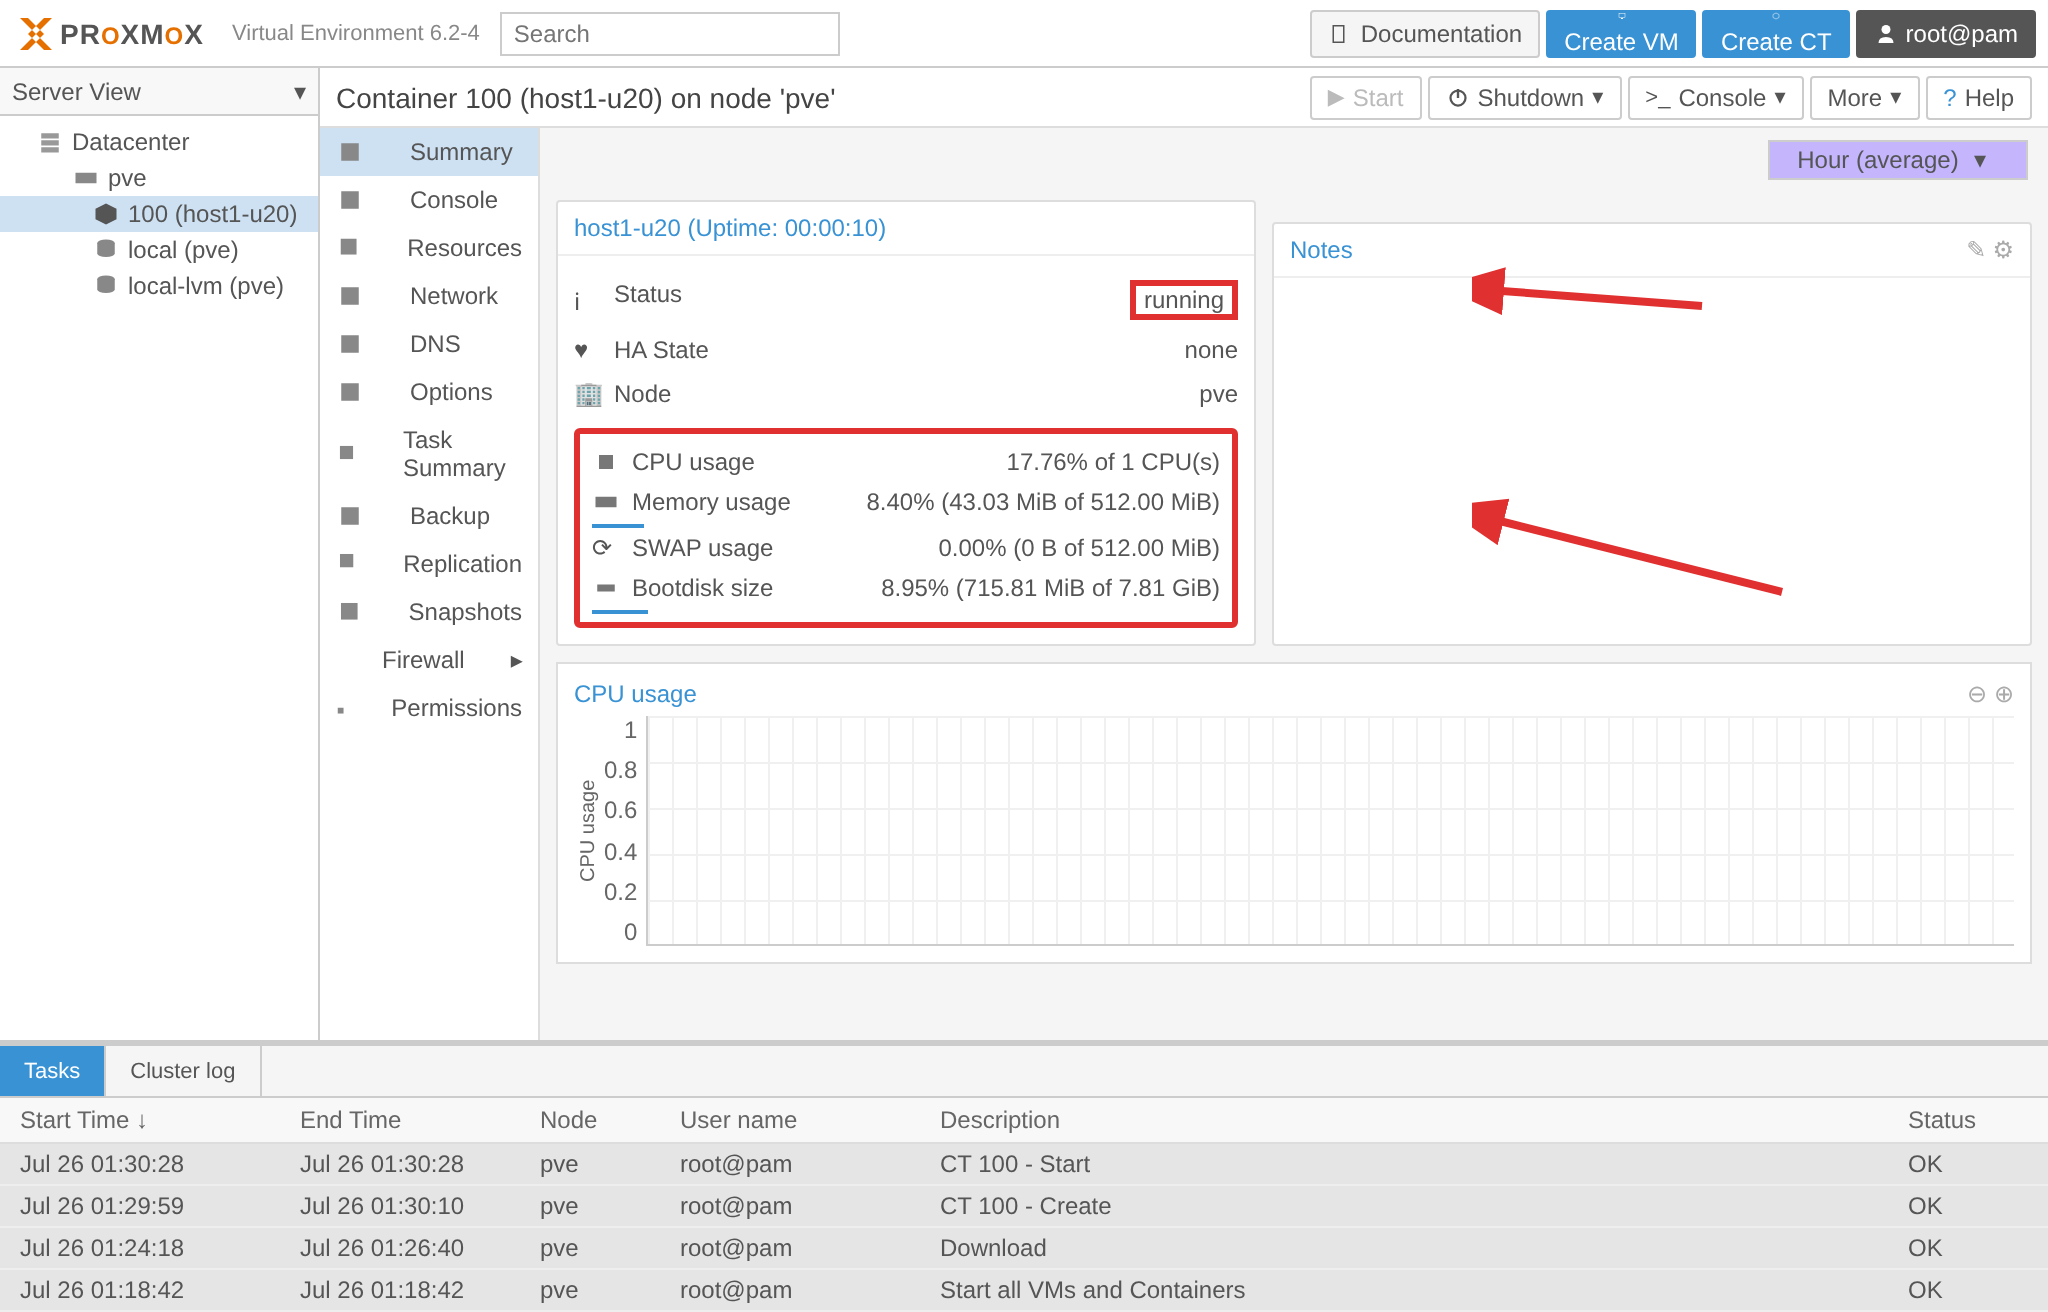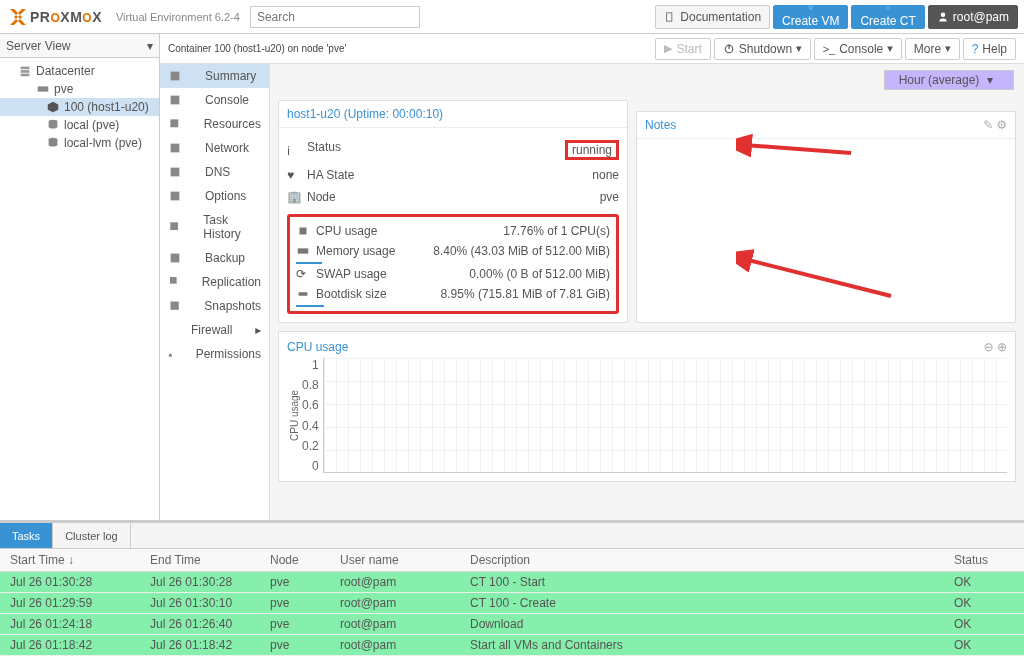--- a/index.html
+++ b/index.html
@@ -26,21 +26,21 @@
     .tree-body { padding: 4px 0; }
     .tree-item { display: flex; align-items: center; padding: 2px 2px 2px 18px; cursor:pointer; gap:4px; white-space:nowrap;}
     .tree-item.level1 { padding-left: 36px; }
     .tree-item.level2 { padding-left: 46px; }
     .tree-item.selected { background: #cde1f3; }
     .tree-icon { width:14px; height:14px; display:inline-flex; }
     
     
     .content { position: absolute; left: 160px; top: 34px; right: 0; bottom: 136px; background: #f5f5f5; display:flex; flex-direction:column;}
     .content-header { height: 30px; background: #fff; border-bottom: 1px solid #ddd; display:flex; align-items:center; padding:0 8px;}
-    .content-title { flex-grow:1; font-size:10px; color:#444;}
+    .content-title { flex-grow:1; font-size:14px; color:#444;}
     .toolbar-btns { display:flex; gap:3px;}
     .btn-tb { display: inline-flex; align-items: center; gap: 4px; height: 22px; padding: 0 8px; border: 1px solid #ccc; background: #fff; border-radius: 2px; font-size: 11px; cursor: pointer; color:#555;}
     .btn-tb.disabled { color: #bbb; }
     
     .content-body { flex-grow:1; display:flex; overflow:hidden;}
     .side-tabs { width: 110px; background: #fff; border-right:1px solid #ddd;}
     .side-tab { display:flex; align-items:center; gap:23px; padding:5px 8px; cursor:pointer; font-size:11px;}
     .side-tab.active { background: #cde1f3; }
     .side-tab-icon { width:14px; height:14px; }
     
@@ -75,21 +75,21 @@
     .chart-area { display:flex; height:115px;}
     .chart-ylabel { writing-mode:vertical-rl; transform:rotate(180deg); font-size:10px; color:#666; text-align:center; padding:0 2px;}
     .chart-yaxis { display:flex; flex-direction:column; justify-content:space-between; font-size:9px; color:#666; padding-right:4px; text-align:right;}
     .chart-plot { flex-grow:1; border-left:1px solid #ccc; border-bottom:1px solid #ccc; background:repeating-linear-gradient(to right, #f0f0f0 0, #f0f0f0 1px, transparent 1px, transparent 12px), repeating-linear-gradient(to bottom, #f0f0f0 0, #f0f0f0 1px, transparent 1px, transparent 23px);}
     
     
     .arrow { position:absolute; pointer-events:none; z-index:100;}
     .arrow svg { width:100%; height:100%;}
     
     
-    .bottom-panel { position:absolute; left:0; right:0; bottom:0; height:136px; background:#86efac; border-top:3px solid #ccc;}
+    .bottom-panel { position:absolute; left:0; right:0; bottom:0; height:136px; background:#e5e5e5; border-top:3px solid #ccc;}
     .bottom-tabs { display:flex; height:26px; border-bottom:1px solid #ccc; background:#f5f5f5;}
     .bottom-tab { display:flex; align-items:center; padding:0 12px; font-size:11px; cursor:pointer; border-right:1px solid #ccc;}
     .bottom-tab.active { background:#3892d4; color:#fff;}
     .log-table { width:100%; border-collapse:collapse; font-size:11px;}
     .log-table th { text-align:left; padding:4px 10px; background:#f8f8f8; border-bottom:1px solid #ddd; color:#666; font-weight:normal;}
     .log-table td { padding:3px 10px; border-bottom:1px solid #eee;}
   </style>
 </head>
 <body>
 
@@ -240,21 +240,21 @@
         <div class="side-tab">
           <span class="side-tab-icon"><svg viewBox="0 0 16 16">
               <rect x="3" y="3" width="10" height="10" fill="#888"></rect>
             </svg></span>
           <span>Options</span>
         </div>
         <div class="side-tab">
           <span class="side-tab-icon"><svg viewBox="0 0 16 16">
               <rect x="3" y="3" width="10" height="10" fill="#888"></rect>
             </svg></span>
-          <span>Task History</span>
+          <span>Task Summary</span>
         </div>
         <div class="side-tab">
           <span class="side-tab-icon"><svg viewBox="0 0 16 16">
               <rect x="3" y="3" width="10" height="10" fill="#888"></rect>
             </svg></span>
           <span>Backup</span>
         </div>
         <div class="side-tab">
           <span class="side-tab-icon"><svg viewBox="0 0 16 16">
               <rect x="3" y="3" width="10" height="10" fill="#888"></rect>

